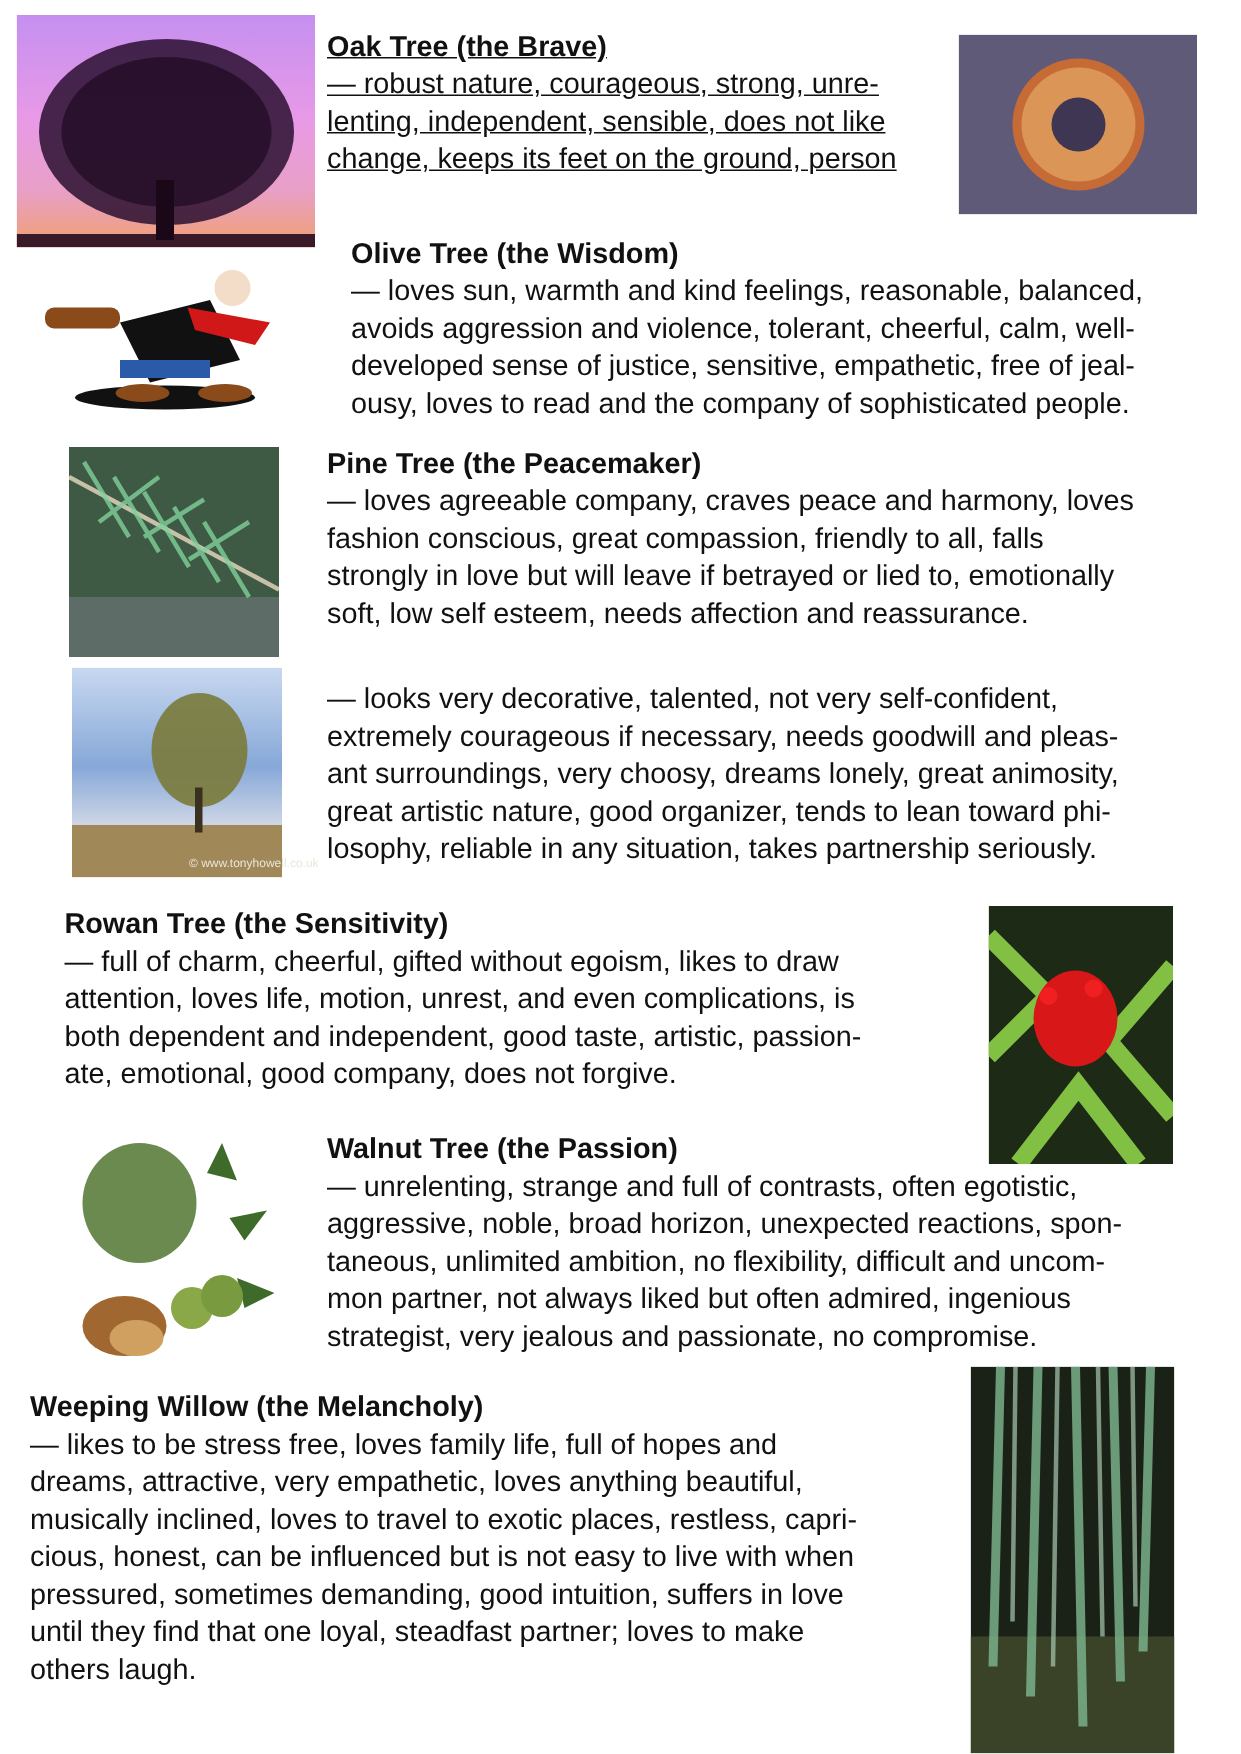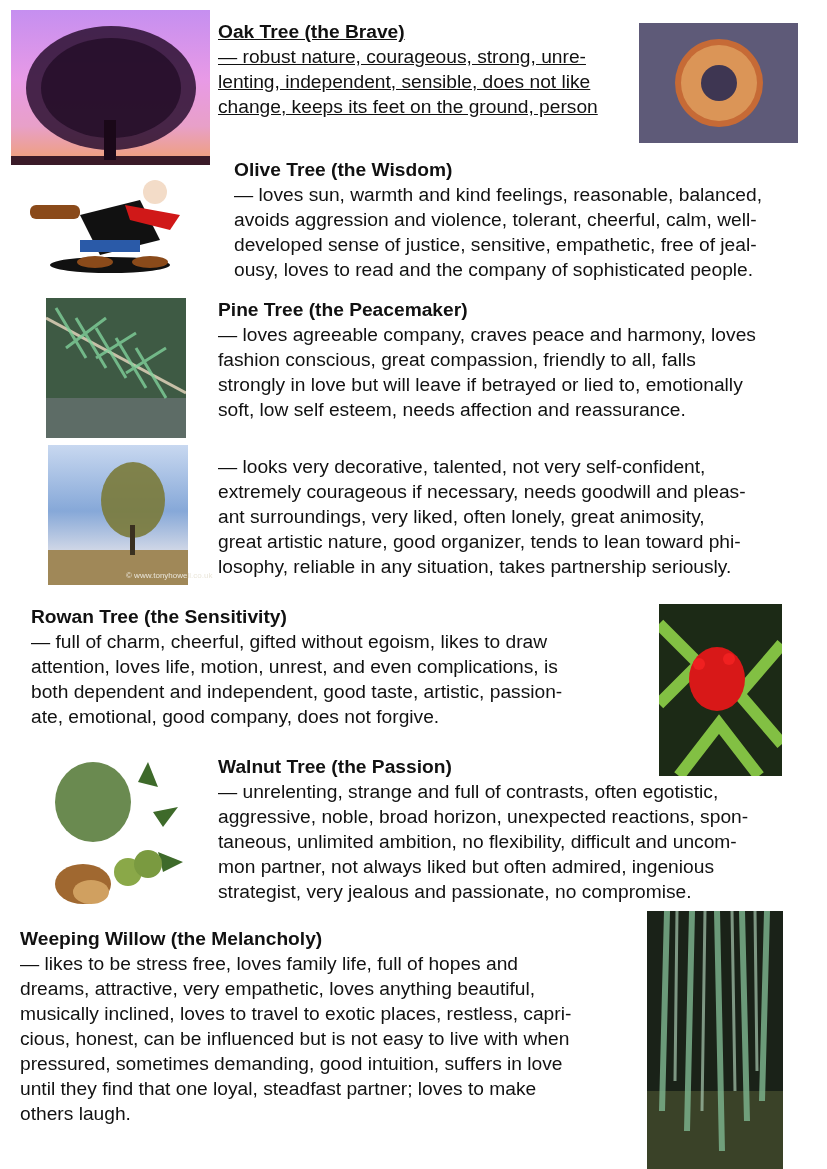--- a/index.html
+++ b/index.html
@@ -133,26 +133,26 @@
   <h2>Pine Tree (the Peacemaker)</h2>
   <span class="line">— loves agreeable company, craves peace and harmony, loves</span>
   <span class="line">fashion conscious, great compassion, friendly to all, falls</span>
   <span class="line">strongly in love but will leave if betrayed or lied to, emotionally</span>
   <span class="line">soft, low self esteem, needs affection and reassurance.</span>
 </div>
 
 <div class="block" style="left:218px;top:454px;">
   <span class="line">— looks very decorative, talented, not very self-confident,</span>
   <span class="line">extremely courageous if necessary, needs goodwill and pleas-</span>
-  <span class="line">ant surroundings, very liked, often lonely, great animosity,</span>
+  <span class="line">ant surroundings, very choosy, dreams lonely, great animosity,</span>
   <span class="line">great artistic nature, good organizer, tends to lean toward phi-</span>
   <span class="line">losophy, reliable in any situation, takes partnership seriously.</span>
 </div>
 
-<div class="block" style="left:31px;top:604px;">
+<div class="block" style="left:43px;top:604px;">
   <h2>Rowan Tree (the Sensitivity)</h2>
   <span class="line">— full of charm, cheerful, gifted without egoism, likes to draw</span>
   <span class="line">attention, loves life, motion, unrest, and even complications, is</span>
   <span class="line">both dependent and independent, good taste, artistic, passion-</span>
   <span class="line">ate, emotional, good company, does not forgive.</span>
 </div>
 
 <div class="block" style="left:218px;top:754px;">
   <h2>Walnut Tree (the Passion)</h2>
   <span class="line">— unrelenting, strange and full of contrasts, often egotistic,</span>

